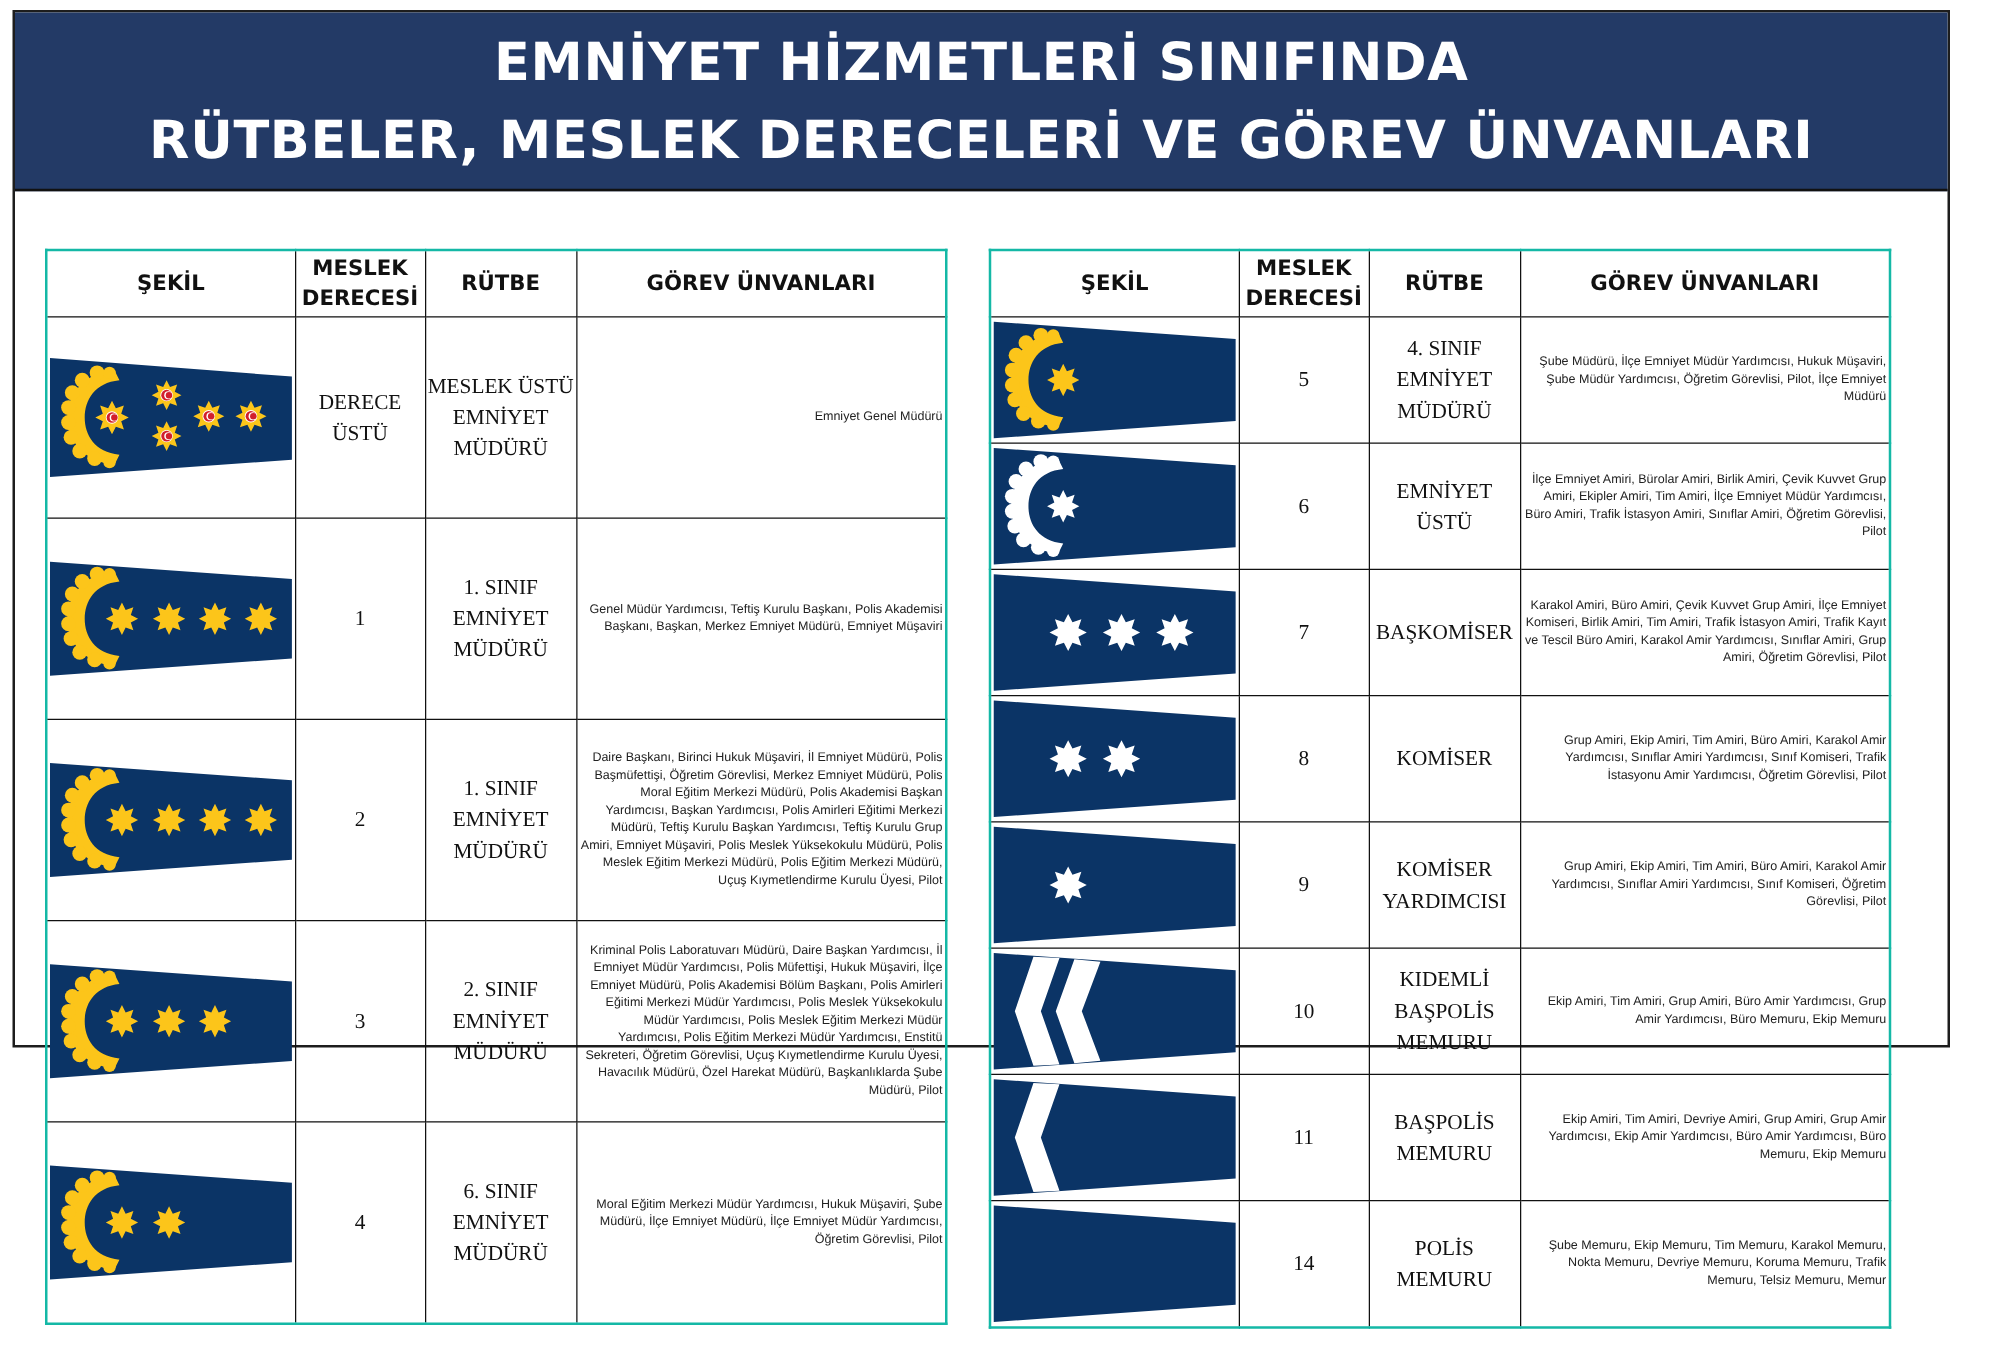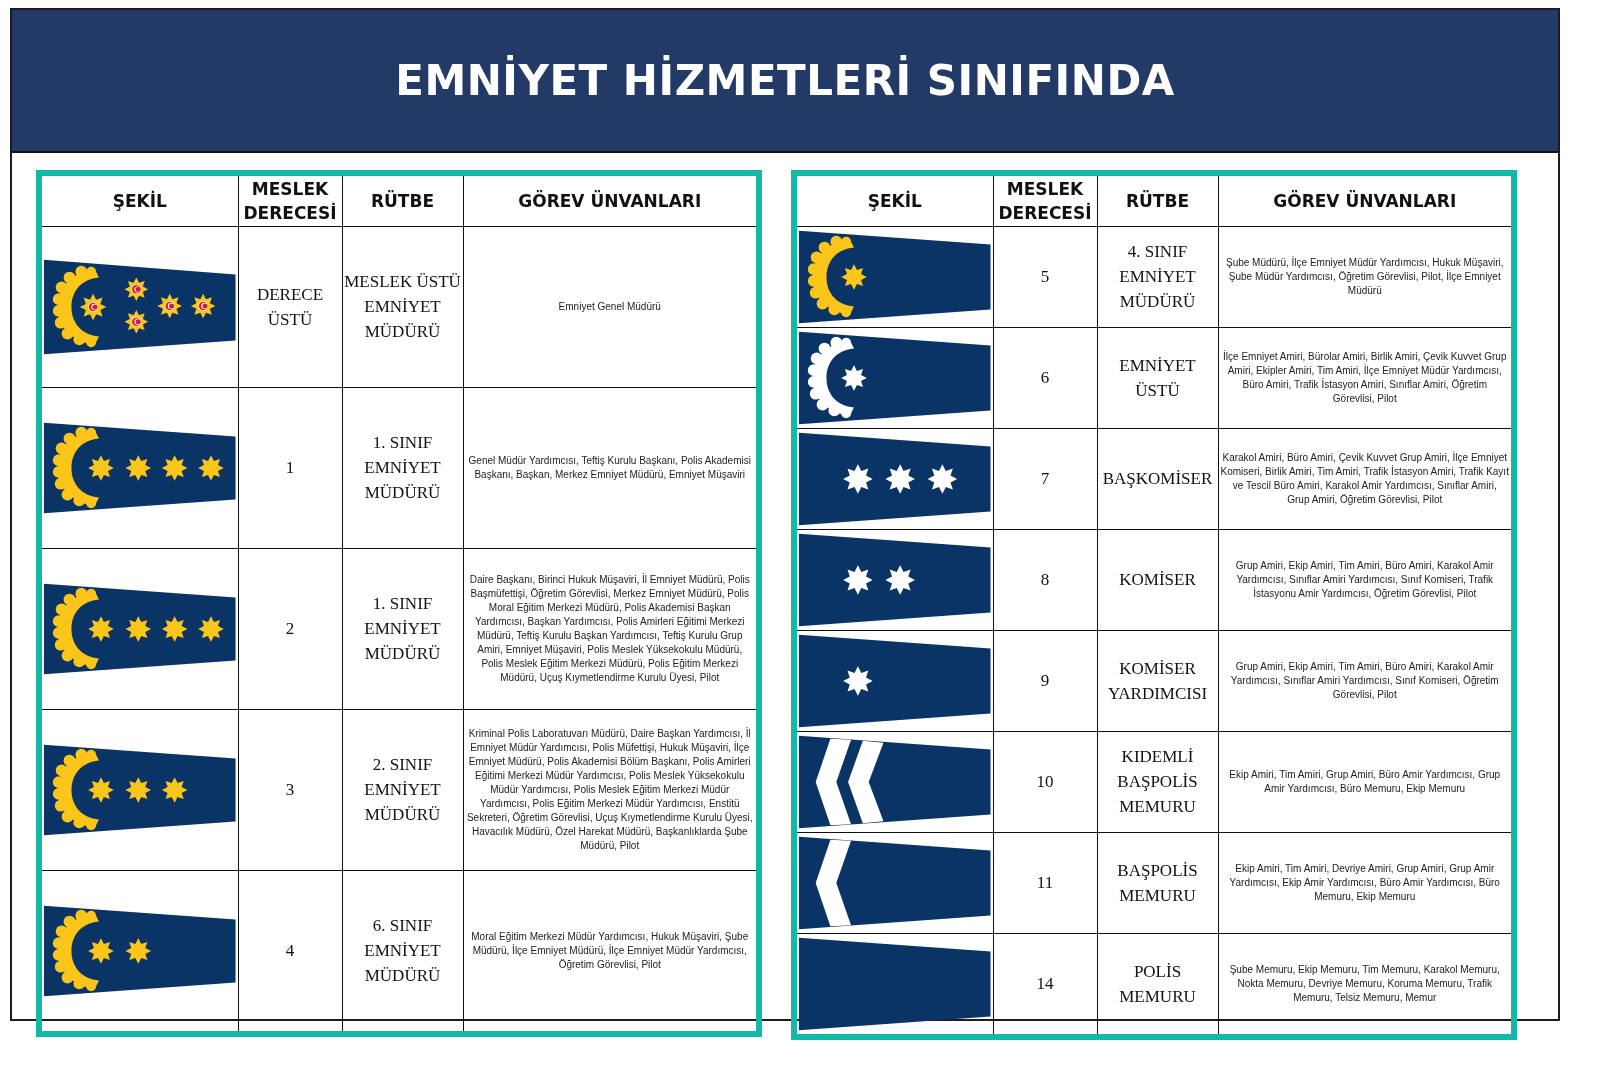--- a/index.html
+++ b/index.html
@@ -1,48 +1,49 @@
 <!DOCTYPE html>
 <html><head>
 <meta charset="utf-8">
 <style>
   * { box-sizing: border-box; margin: 0; padding: 0; }
   html, body { width: 1600px; height: 1092px; background: #ffffff; overflow: hidden; }
   body { font-family: "Liberation Sans", "DejaVu Sans", sans-serif; position: relative; }
   .frame {
-    position: absolute; left: 10px; top: 8px; width: 1550px; height: 1013px;
+    position: absolute; left: 10px; top: 8px; width: 1550px; height: 830px;
     border: 2px solid #1d1d1d; background: #fff;
   }
   .banner {
     position: absolute; left: 0; top: 0; width: 100%; height: 143px;
     background: #233a66; border-bottom: 2px solid #111;
     display: flex; flex-direction: column; align-items: center; justify-content: center;
     color: #fff; font-weight: bold; font-family: "DejaVu Sans", sans-serif;
   }
   .banner .line { font-size: 42px; letter-spacing: 0.5px; line-height: 62px; }
   table.rank {
     position: absolute; border-collapse: collapse; table-layout: fixed;
-    border: 6px solid #14b8a6;
+    border: 2px solid #14b8a6;
+    margin-top: 29px;
   }
   table.rank th, table.rank td { border: 1.5px solid #111; vertical-align: middle; }
   table.rank th {
     height: 53px; font-family: "DejaVu Sans", sans-serif; font-weight: bold;
     font-size: 17px; color: #111; text-align: center; line-height: 24px;
   }
   table.left { left: 36px; top: 170px; width: 720px; }
   table.right { left: 791px; top: 170px; width: 720px; }
   table.left td { height: 160px; }
   table.right td { height: 100px; }
   td.shape { padding: 0; }
   td.grade, td.rutbe {
     text-align: center; font-family: Liberation Serif, serif;
     font-size: 17px; color: #111; line-height: 25px;
   }
   td.duties {
-    font-size: 10px; color: #222; line-height: 14px; padding: 0 2px; text-align: center;
+    font-size: 10px; color: #222; line-height: 14px; padding: 0 2px; text-align: right;
     font-family: "Liberation Sans", sans-serif;
   }
   .pennant { display: block; width: 100%; }
 </style>
 </head>
 <body>
 
 <svg width="0" height="0" style="position:absolute">
   <defs>
     <polygon id="star8" points="0,-10 2.3,-5.5 7.1,-7.1 5.5,-2.3 10,0 5.5,2.3 7.1,7.1 2.3,5.5 0,10 -2.3,5.5 -7.1,7.1 -5.5,2.3 -10,0 -5.5,-2.3 -7.1,-7.1 -2.3,-5.5"></polygon>
@@ -64,20 +65,21 @@
       <circle r="4.3" fill="#d21f2b"></circle>
       <circle cx="1.3" r="3.2" fill="#ffffff"></circle>
       <circle cx="1.9" r="2.6" fill="#d21f2b"></circle>
     </g>
   </defs>
 </svg>
 
 <div class="frame">
   <div class="banner">
     <div class="line">EMNİYET HİZMETLERİ SINIFINDA</div>
+    <div class="line">RÜTBELER, MESLEK DERECELERİ VE GÖREV ÜNVANLARI</div>
   </div>
 </div>
 
 <table class="rank left">
   <colgroup>
       <col style="width:199px">
       <col style="width:104px">
       <col style="width:121px">
       <col style="width:296px">
     </colgroup>

